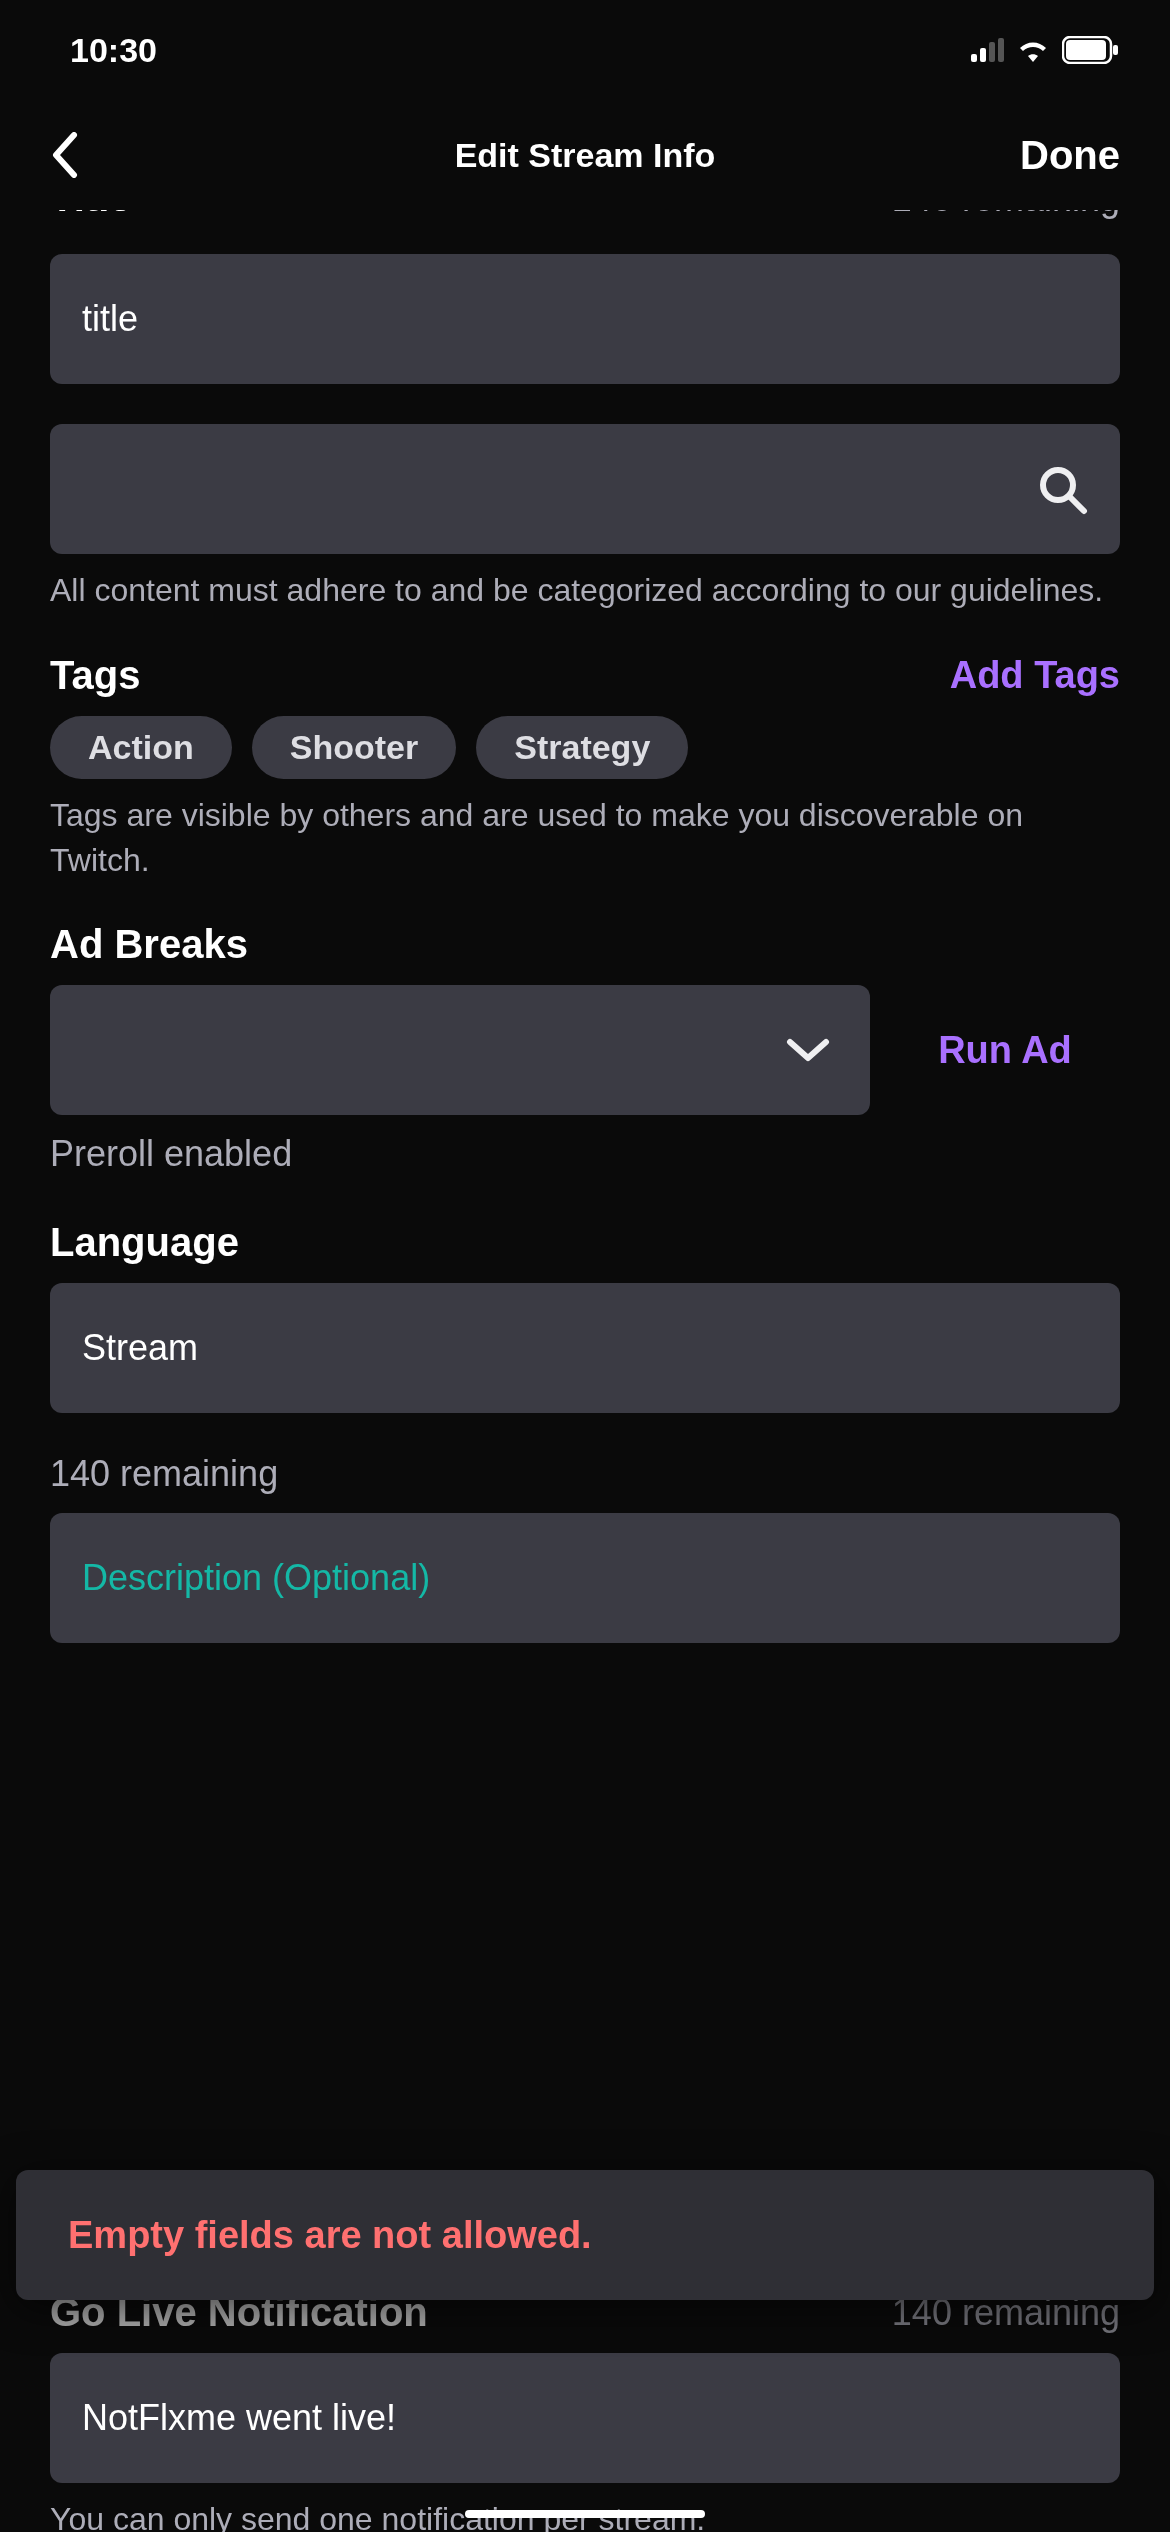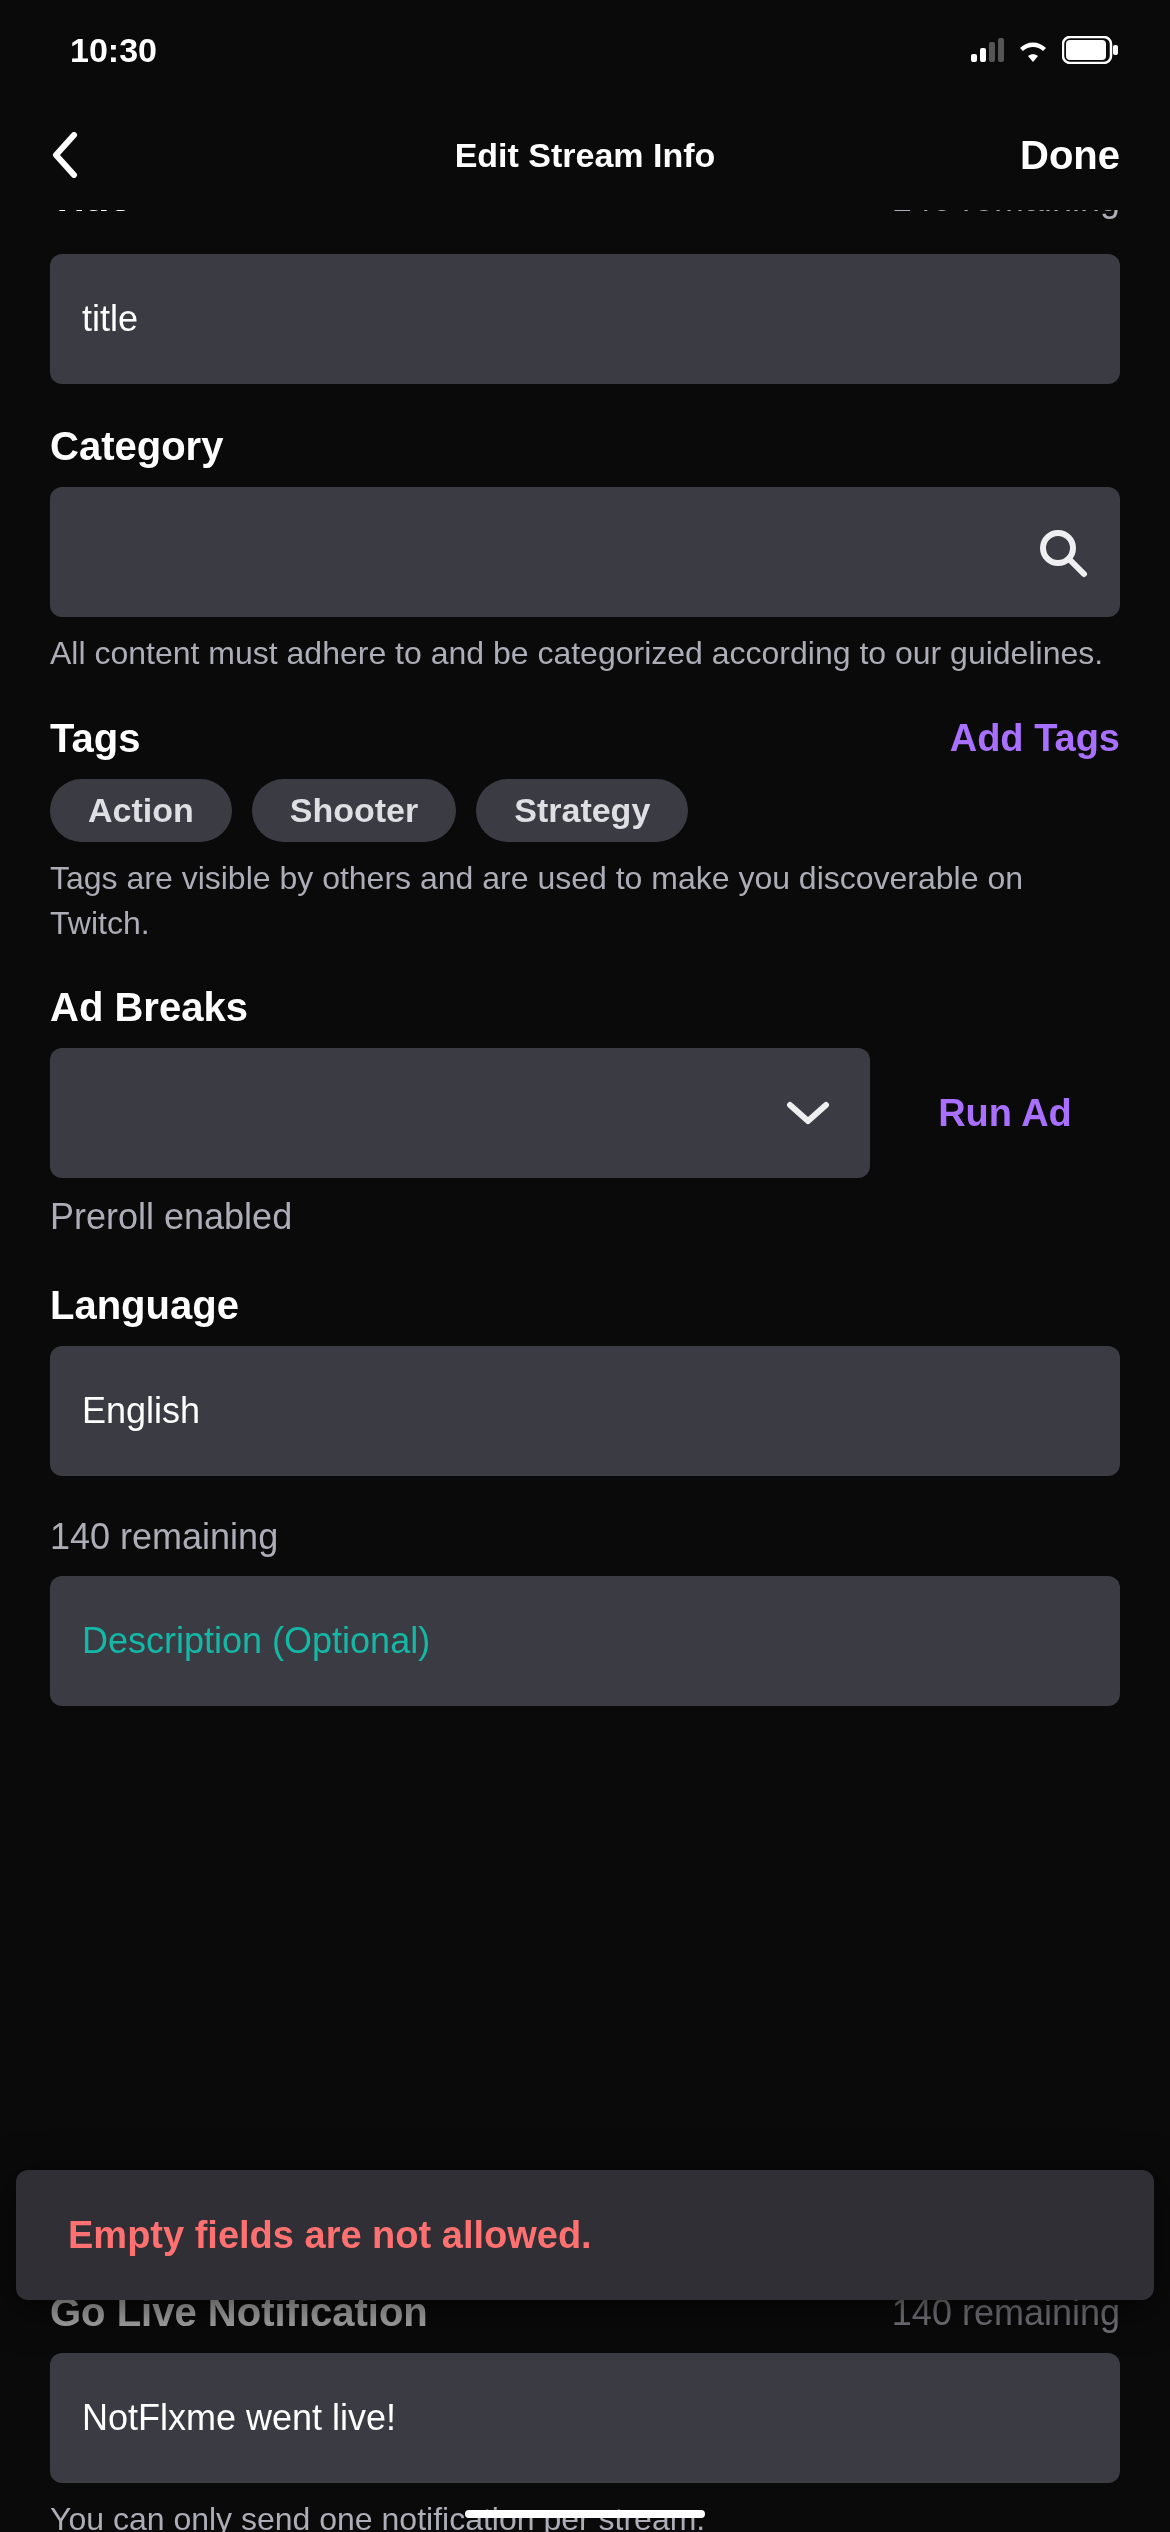--- a/index.html
+++ b/index.html
@@ -263,23 +263,20 @@
   <div class="truncated-row">
     <div class="truncated-label">Title</div>
     <div class="truncated-counter">140 remaining</div>
   </div>
 
   <div class="input-box" style="margin-top:14px;">
     <span>title</span>
   </div>
 
   <div class="section">
-    <div class="section-header">
-      <div class="section-title">Category</div>
-    </div>
     <div class="input-search">
       <svg width="52" height="52" viewBox="0 0 52 52">
         <circle cx="22" cy="22" r="15" stroke="#efeff1" stroke-width="6" fill="none"></circle>
         <line x1="34" y1="34" x2="48" y2="48" stroke="#efeff1" stroke-width="6" stroke-linecap="round"></line>
       </svg>
     </div>
     <div class="section-helper">All content must adhere to and be categorized according to our guidelines.</div>
   </div>
 
   <div class="section">
@@ -308,21 +305,21 @@
       <div class="adbreak-run">Run Ad</div>
     </div>
     <div class="section-helper" style="font-size:36px;">Preroll enabled</div>
   </div>
 
   <div class="section">
     <div class="section-header">
       <div class="section-title">Language</div>
     </div>
     <div class="input-box">
-      <span>English</span>
+      <span>Stream</span>
     </div>
   </div>
 
   <div class="section">
     <div class="section-header">
       <div class="section-counter">140 remaining</div>
     </div>
     <div class="input-box placeholder">
       <span>Description (Optional)</span>
     </div>

